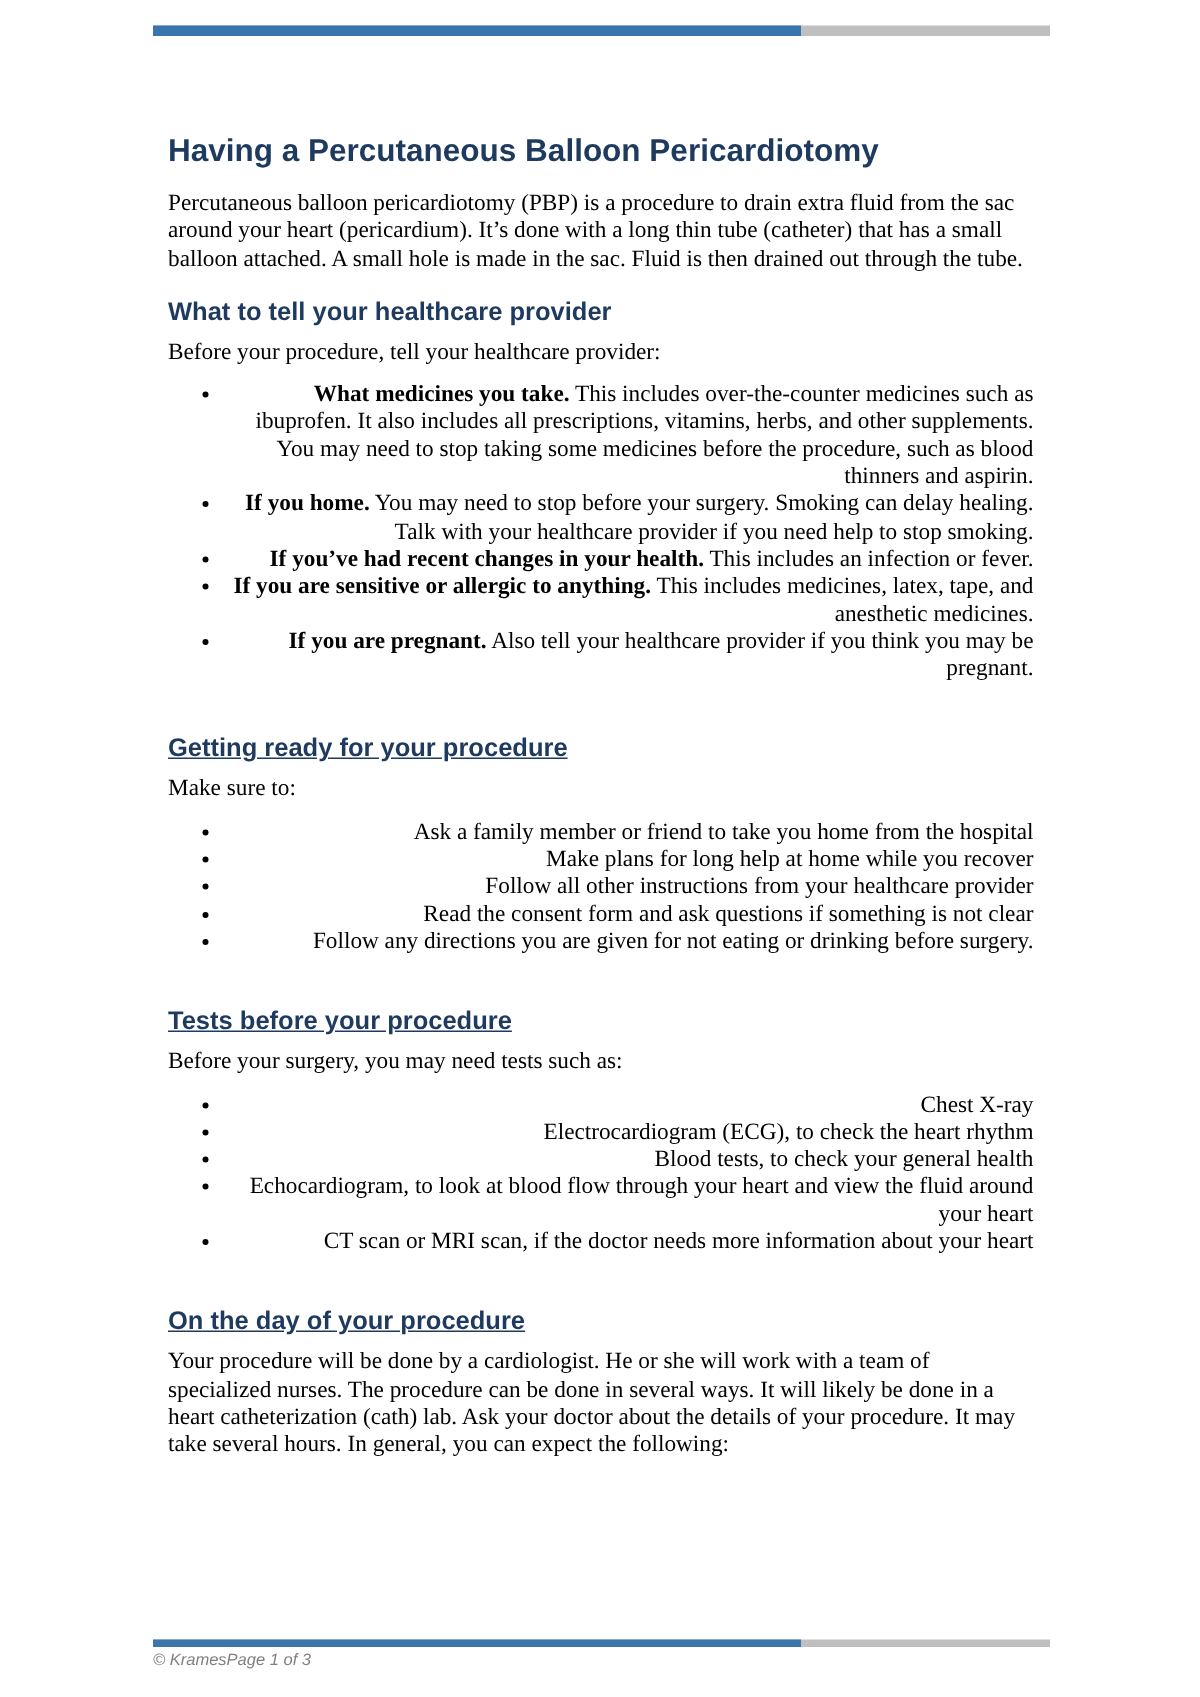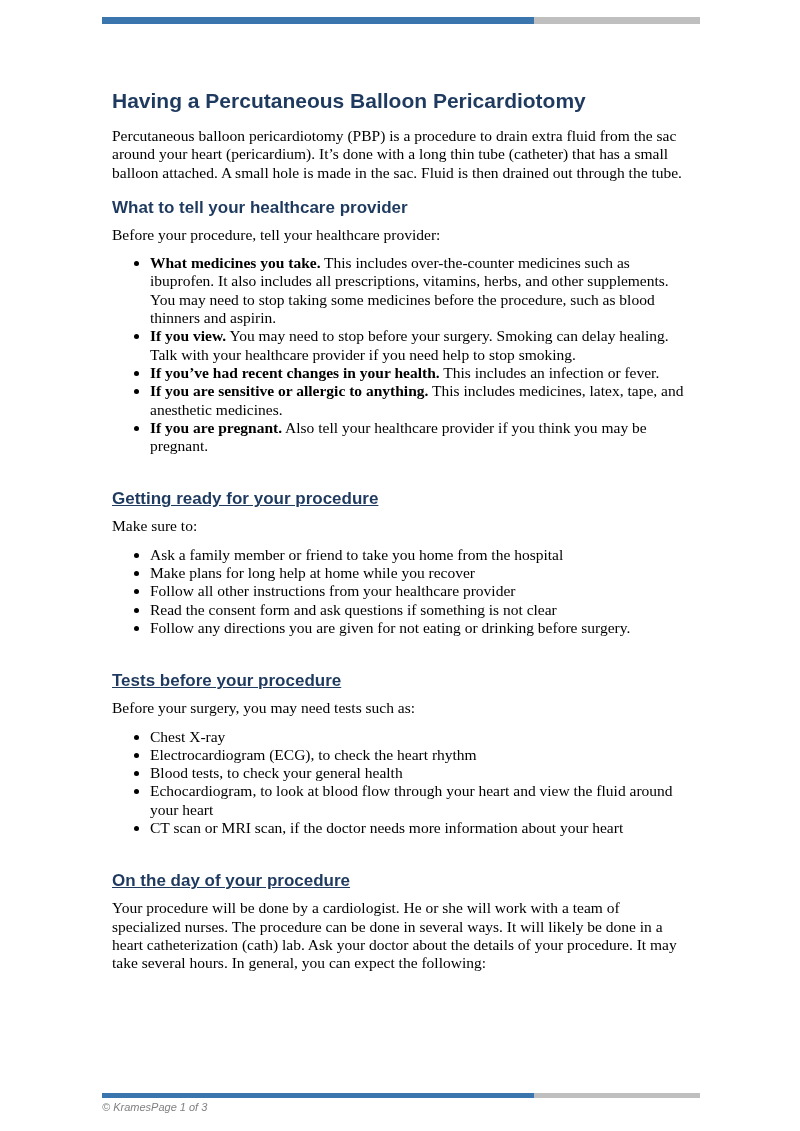--- a/index.html
+++ b/index.html
@@ -16,21 +16,21 @@
     margin:0 0 14px;font-family:"Liberation Sans",sans-serif;font-weight:bold;
     font-size:21px;line-height:25px;color:var(--heading-navy,#1f3a5f);
   }
   h2{
     margin:16px 0 8px;font-family:"Liberation Sans",sans-serif;font-weight:bold;
     font-size:17px;line-height:20px;color:var(--heading-navy,#1f3a5f);
   }
   .sec.gap h2{margin-top:34px;text-decoration:underline;}
   .body{margin:0;font-size:15.5px;line-height:18.3px;}
   ul.bullets{margin:10px 0 0;padding-left:38px;}
-  ul.bullets li{font-size:15.5px;line-height:18.3px;}
+  ul.bullets li{font-size:15.5px;line-height:18.3px;text-align:right;}
   ul.bullets li b{font-weight:bold;}
   .footer-row{
     position:absolute;left:102px;top:1101px;width:598px;
     display:flex;align-items:baseline;
     font-family:"Liberation Sans",sans-serif;font-style:italic;
     font-size:11px;color:var(--footer-gray,#808080);
   }
 </style>
 </head>
 <body>
@@ -43,21 +43,21 @@
 
   <div class="content">
     <h1>Having a Percutaneous Balloon Pericardiotomy</h1>
     <p class="body">Percutaneous balloon pericardiotomy (PBP) is a procedure to drain extra fluid from the sac around your heart (pericardium). It’s done with a long thin tube (catheter) that has a small balloon attached. A small hole is made in the sac. Fluid is then drained out through the tube.</p>
 
     <section class="sec">
       <h2>What to tell your healthcare provider</h2>
       <p class="body">Before your procedure, tell your healthcare provider:</p>
       <ul class="bullets">
         <li><b>What medicines you take.</b><span> This includes over-the-counter medicines such as ibuprofen. It also includes all prescriptions, vitamins, herbs, and other supplements. You may need to stop taking some medicines before the procedure, such as blood thinners and aspirin.</span></li>
-        <li><b>If you view.</b><span> You may need to stop before your surgery. Smoking can delay healing. Talk with your healthcare provider if you need help to stop smoking.</span></li>
+        <li><b>If you home.</b><span> You may need to stop before your surgery. Smoking can delay healing. Talk with your healthcare provider if you need help to stop smoking.</span></li>
         <li><b>If you’ve had recent changes in your health.</b><span> This includes an infection or fever.</span></li>
         <li><b>If you are sensitive or allergic to anything.</b><span> This includes medicines, latex, tape, and anesthetic medicines.</span></li>
         <li><b>If you are pregnant.</b><span> Also tell your healthcare provider if you think you may be pregnant.</span></li>
       </ul>
     </section>
 
     <section class="sec gap">
       <h2>Getting ready for your procedure</h2>
       <p class="body">Make sure to:</p>
       <ul class="bullets">

